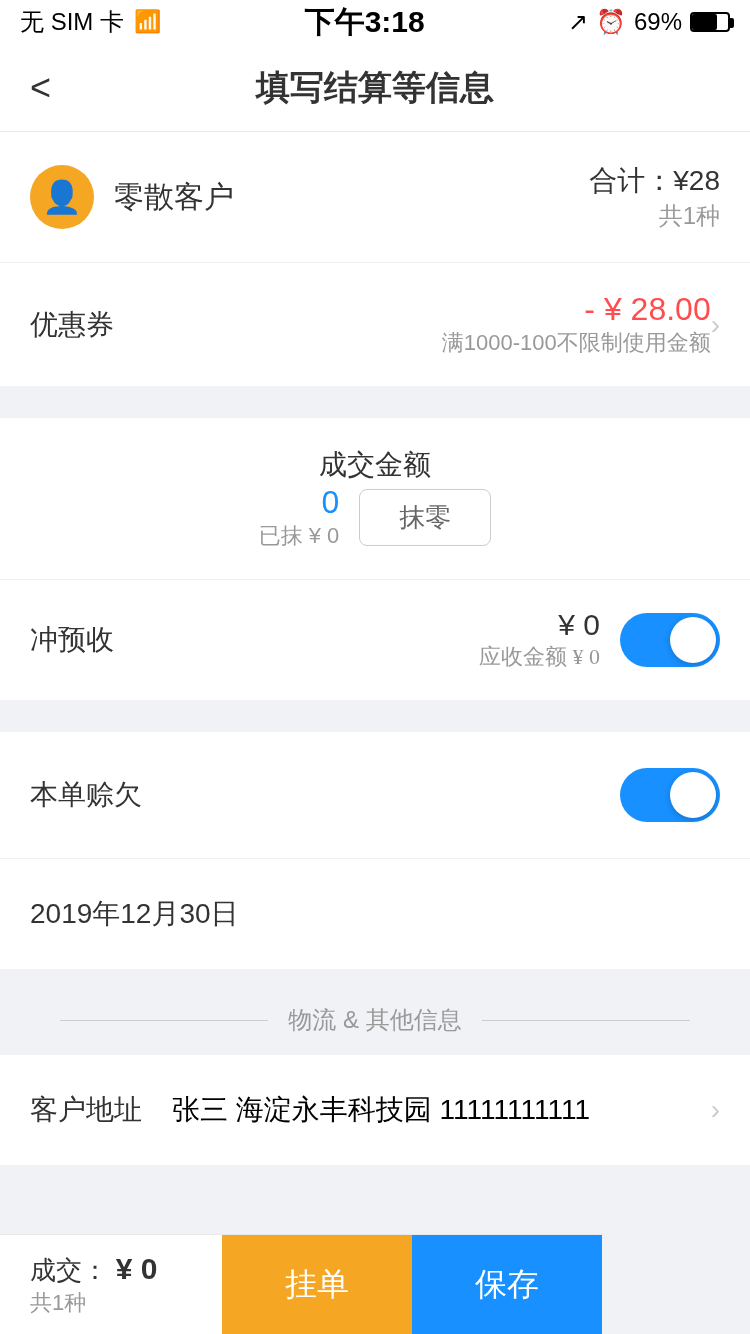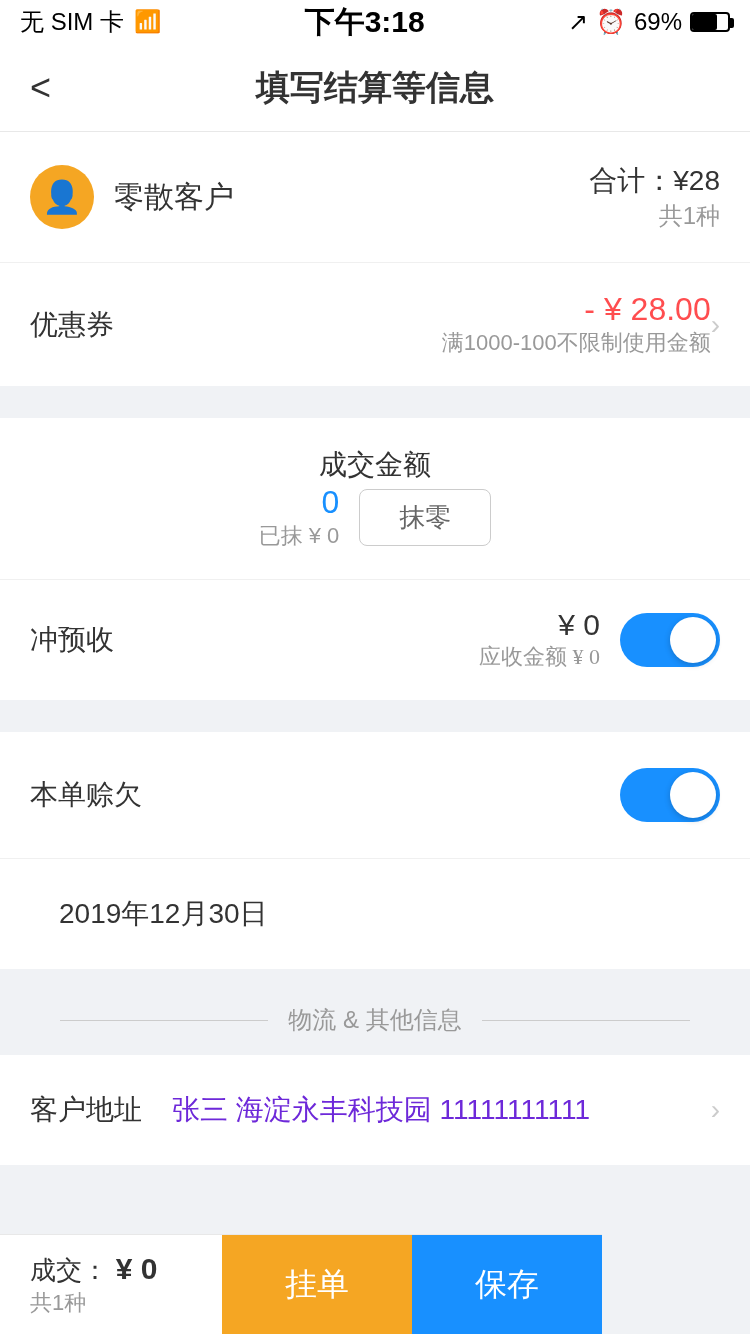--- a/index.html
+++ b/index.html
@@ -185,21 +185,21 @@
     
     .due-date-row {
       display: flex;
       align-items: center;
       padding: 36px 30px;
       background: #fff;
       gap: 30px;
       border-top: 1px solid #f0f0f0;
     }
     .due-date-label { font-size: 28px; color: #333; }
-    .due-date-value { font-size: 28px; color: #333; margin-left: 29px; }
+    .due-date-value { font-size: 28px; color: #333; }
 
     
     .labeled-divider {
       height: 70px;
       background: #f0f2f5;
       display: flex;
       align-items: center;
       justify-content: center;
     }
     .labeled-divider-line {
@@ -218,21 +218,21 @@
 
     
     .address-row {
       display: flex;
       align-items: center;
       justify-content: space-between;
       padding: 36px 30px;
       background: #fff;
     }
     .address-label { font-size: 28px; color: #333; flex-shrink: 0; margin-right: 30px; }
-    .address-value { font-size: 28px; color: #6d28d9; flex: 1; }
+    .address-value { font-size: 28px; color: #000000; flex: 1; }
     .address-chevron { font-size: 28px; color: #ccc; }
 
     
     .bottom-bar {
       position: fixed;
       bottom: 0;
       width: 602px;
       height: 100px;
       background: #fff;
       display: flex;

